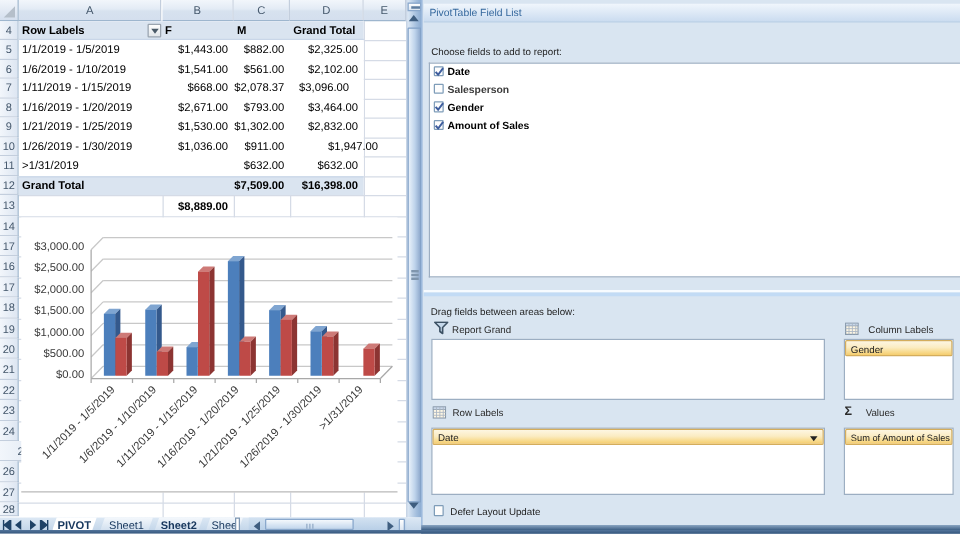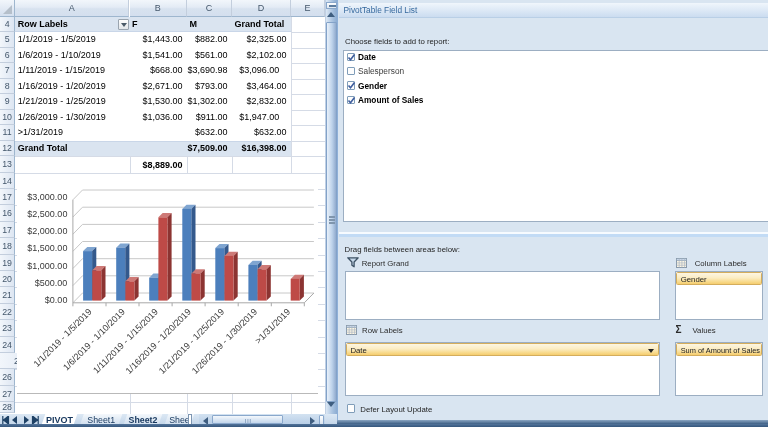--- a/index.html
+++ b/index.html
@@ -92,34 +92,34 @@
 <div class="ct" style="left:17.7px;top:32.0px;width:112.0px;height:15.52px;line-height:15.52px;">1/1/2019 - 1/5/2019</div>
 <div class="ct num" style="left:129.5px;top:32.0px;width:53.0px;height:15.52px;line-height:15.52px;">$1,443.00</div>
 <div class="ct num" style="left:187.0px;top:32.0px;width:40.5px;height:15.52px;line-height:15.52px;">$882.00</div>
 <div class="ct num" style="left:232.0px;top:32.0px;width:54.5px;height:15.52px;line-height:15.52px;">$2,325.00</div>
 <div class="ct" style="left:17.7px;top:47.5px;width:112.0px;height:15.52px;line-height:15.52px;">1/6/2019 - 1/10/2019</div>
 <div class="ct num" style="left:129.5px;top:47.5px;width:53.0px;height:15.52px;line-height:15.52px;">$1,541.00</div>
 <div class="ct num" style="left:187.0px;top:47.5px;width:40.5px;height:15.52px;line-height:15.52px;">$561.00</div>
 <div class="ct num" style="left:232.0px;top:47.5px;width:54.5px;height:15.52px;line-height:15.52px;">$2,102.00</div>
 <div class="ct" style="left:17.7px;top:63.1px;width:112.0px;height:15.52px;line-height:15.52px;">1/11/2019 - 1/15/2019</div>
 <div class="ct num" style="left:129.5px;top:63.1px;width:53.0px;height:15.52px;line-height:15.52px;">$668.00</div>
-<div class="ct num" style="left:187.0px;top:63.1px;width:40.5px;height:15.52px;line-height:15.52px;">$3,690.98</div>
+<div class="ct num" style="left:187.0px;top:63.1px;width:40.5px;height:15.52px;line-height:15.52px;">$2,078.37</div>
 <div class="ct num" style="left:232.0px;top:63.1px;width:54.5px;height:15.52px;line-height:15.52px;text-align:center;">$3,096.00</div>
 <div class="ct" style="left:17.7px;top:78.6px;width:112.0px;height:15.52px;line-height:15.52px;">1/16/2019 - 1/20/2019</div>
 <div class="ct num" style="left:129.5px;top:78.6px;width:53.0px;height:15.52px;line-height:15.52px;">$2,671.00</div>
 <div class="ct num" style="left:187.0px;top:78.6px;width:40.5px;height:15.52px;line-height:15.52px;">$793.00</div>
 <div class="ct num" style="left:232.0px;top:78.6px;width:54.5px;height:15.52px;line-height:15.52px;">$3,464.00</div>
 <div class="ct" style="left:17.7px;top:94.1px;width:112.0px;height:15.52px;line-height:15.52px;">1/21/2019 - 1/25/2019</div>
 <div class="ct num" style="left:129.5px;top:94.1px;width:53.0px;height:15.52px;line-height:15.52px;">$1,530.00</div>
 <div class="ct num" style="left:187.0px;top:94.1px;width:40.5px;height:15.52px;line-height:15.52px;">$1,302.00</div>
 <div class="ct num" style="left:232.0px;top:94.1px;width:54.5px;height:15.52px;line-height:15.52px;">$2,832.00</div>
 <div class="ct" style="left:17.7px;top:109.6px;width:112.0px;height:15.52px;line-height:15.52px;">1/26/2019 - 1/30/2019</div>
 <div class="ct num" style="left:129.5px;top:109.6px;width:53.0px;height:15.52px;line-height:15.52px;">$1,036.00</div>
 <div class="ct num" style="left:187.0px;top:109.6px;width:40.5px;height:15.52px;line-height:15.52px;">$911.00</div>
-<div class="ct num" style="left:232.0px;top:109.6px;width:54.5px;height:15.52px;line-height:15.52px;text-align:center;">$1,947.00</div>
+<div class="ct num" style="left:248px;top:109.6px;width:54.5px;height:15.52px;line-height:15.52px;">$1,947.00</div>
 <div class="ct" style="left:17.7px;top:125.1px;width:112.0px;height:15.52px;line-height:15.52px;">&gt;1/31/2019</div>
 <div class="ct num" style="left:187.0px;top:125.1px;width:40.5px;height:15.52px;line-height:15.52px;">$632.00</div>
 <div class="ct num" style="left:232.0px;top:125.1px;width:54.5px;height:15.52px;line-height:15.52px;">$632.00</div>
 <div class="ct b" style="left:17.7px;top:140.7px;width:100.0px;height:15.52px;line-height:15.52px;">Grand Total</div>
 <div class="ct num b" style="left:129.5px;top:158px;width:53.0px;height:33px;line-height:15.52px;">$8,889.00</div>
 <div class="ct num b" style="left:187.0px;top:140.7px;width:40.5px;height:15.52px;line-height:15.52px;">$7,509.00</div>
 <div class="ct num b" style="left:232.0px;top:140.7px;width:54.5px;height:15.52px;line-height:15.52px;">$16,398.00</div>
 <div class="ab" style="left:16.5px;top:173.5px;width:301.0px;height:220.5px;background:#fff;border-bottom:1px solid #b9b9b9">
 <svg width="301.0" height="220.5" viewBox="0 0 301.0 220.5">
       <line x1="65.5" y1="119.0" x2="296.9" y2="119.0" stroke="#c8c8c8" stroke-width="1"></line>
@@ -233,21 +233,21 @@
 <div class="ab" style="left:339.0px;top:2.5px;width:429.0px;height:15px;background:linear-gradient(#f0f6fc,#cbdcf0);border-bottom:1px solid #b9cfe6;color:#36699e;font-size:8.3px;line-height:15px;padding-left:4.5px">PivotTable Field List</div>
 <div class="p" style="left:345px;top:36.5px;font-size:7.8px">Choose fields to add to report:</div>
 <div class="ab" style="left:343.3px;top:49.8px;width:426px;height:172px;background:#fff;border:1px solid #9caec2;border-right:none"></div>
 <div class="ab" style="left:346.5px;top:52.6px;width:8.6px;height:8.6px;background:#fdfdfd;border:1px solid #7f9db9;border-radius:1px">
     <svg width="9" height="9" viewBox="0 0 9 9" style="position:absolute;left:-0.5px;top:-1px">
       <path d="M1.5,4.5 L3.5,6.8 L7.5,1.5" stroke="#3f5e9e" stroke-width="1.6" fill="none"></path>
     </svg>
   </div>
 <div class="p" style="left:358px;top:52.1px;font-weight:bold;color:#000;font-size:8.3px">Date</div>
 <div class="ab" style="left:346.5px;top:66.9px;width:8.6px;height:8.6px;background:#fdfdfd;border:1px solid #7f9db9;border-radius:1px"></div>
-<div class="p" style="left:358px;top:66.4px;font-weight:normal;color:#3b3b3b;font-size:8.3px">Salesperson</div>
+<div class="p" style="left:358px;top:66.4px;font-weight:bold;color:#3b3b3b;font-size:8.3px">Salesperson</div>
 <div class="ab" style="left:346.5px;top:81.2px;width:8.6px;height:8.6px;background:#fdfdfd;border:1px solid #7f9db9;border-radius:1px">
     <svg width="9" height="9" viewBox="0 0 9 9" style="position:absolute;left:-0.5px;top:-1px">
       <path d="M1.5,4.5 L3.5,6.8 L7.5,1.5" stroke="#3f5e9e" stroke-width="1.6" fill="none"></path>
     </svg>
   </div>
 <div class="p" style="left:358px;top:80.7px;font-weight:bold;color:#000;font-size:8.3px">Gender</div>
 <div class="ab" style="left:346.5px;top:95.5px;width:8.6px;height:8.6px;background:#fdfdfd;border:1px solid #7f9db9;border-radius:1px">
     <svg width="9" height="9" viewBox="0 0 9 9" style="position:absolute;left:-0.5px;top:-1px">
       <path d="M1.5,4.5 L3.5,6.8 L7.5,1.5" stroke="#3f5e9e" stroke-width="1.6" fill="none"></path>
     </svg>

